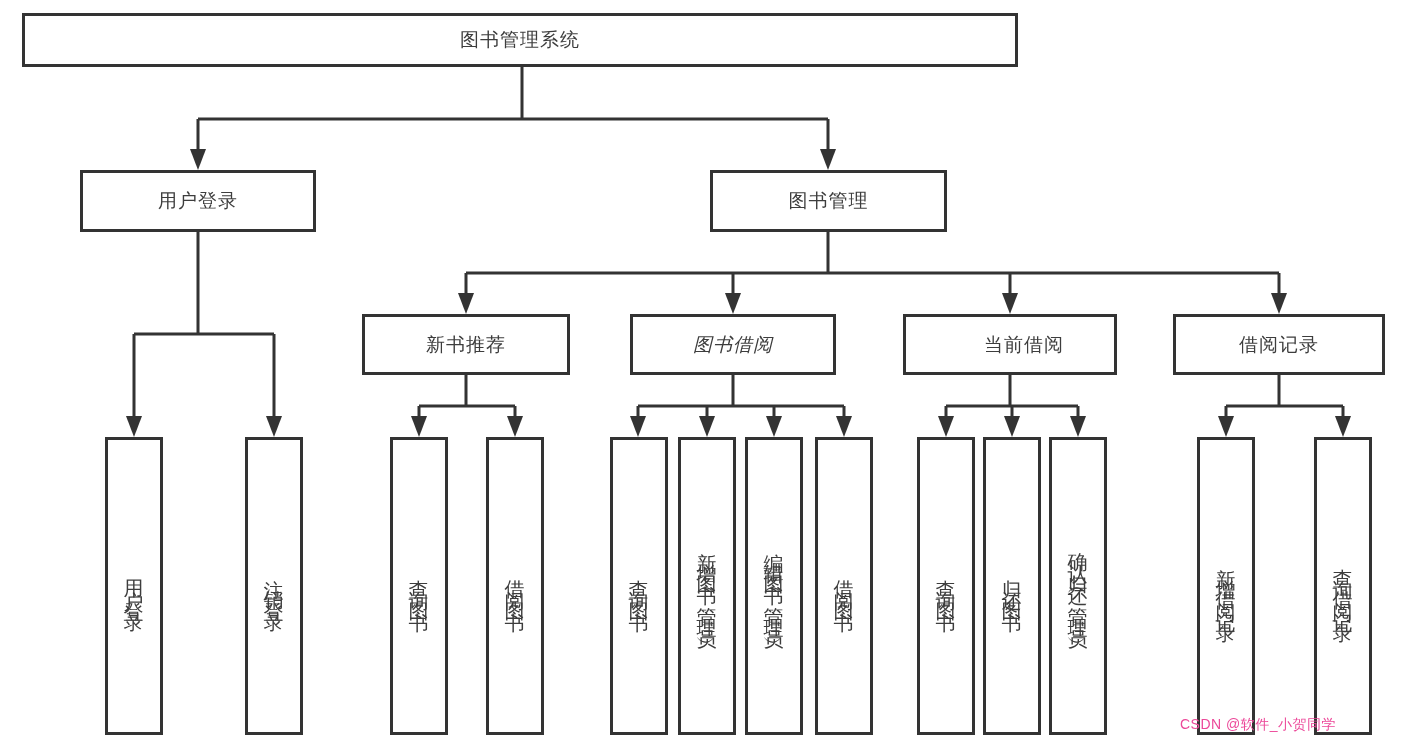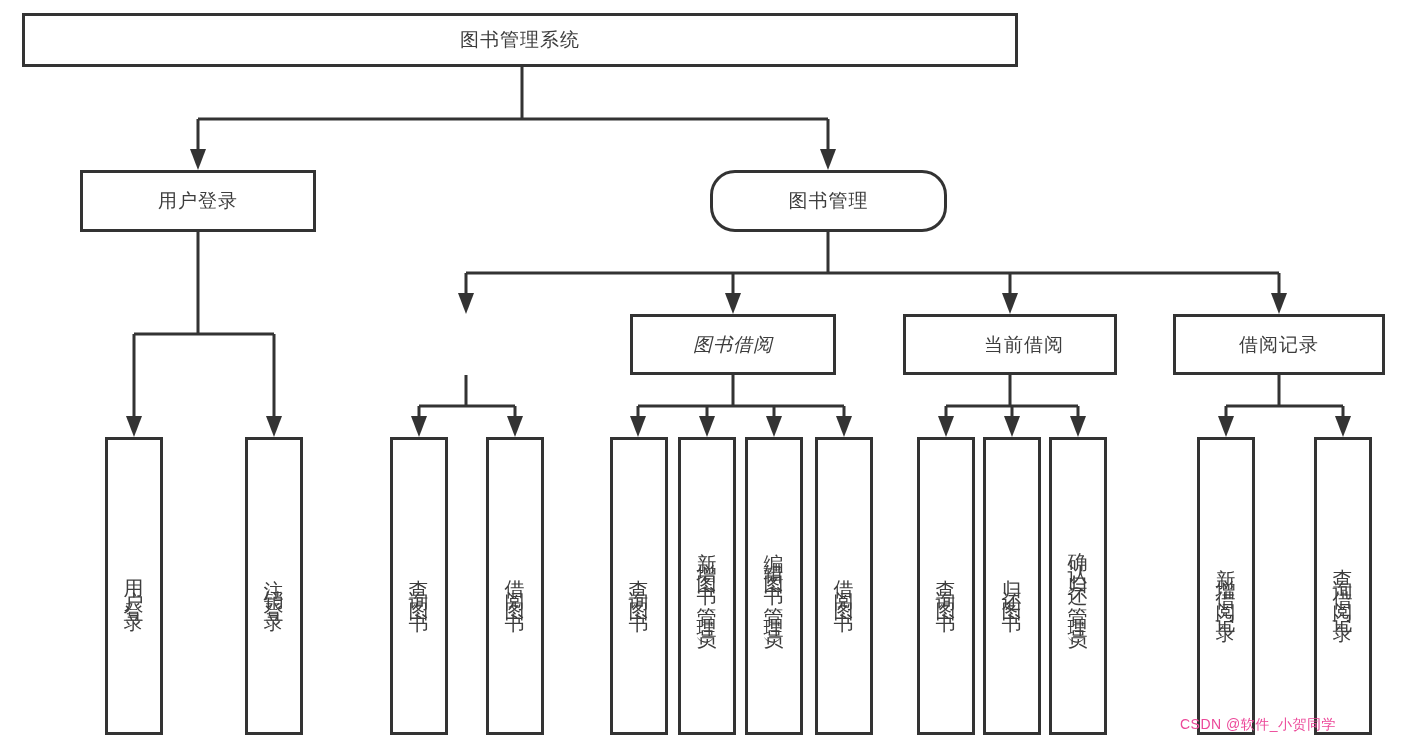--- a/index.html
+++ b/index.html
@@ -102,22 +102,23 @@
       <polygon points="1004,416 1020,416 1012,437"></polygon>
       <polygon points="1070,416 1086,416 1078,437"></polygon>
       <polygon points="1218,416 1234,416 1226,437"></polygon>
       <polygon points="1335,416 1351,416 1343,437"></polygon>
     </g>
   </svg>
 
   <div class="hnode" style="left:22px; top:13px; width:996px; height:54px;">图书管理系统</div>
 
   <div class="hnode" style="left:80px; top:170px; width:236px; height:62px;">用户登录</div>
-  <div class="hnode" style="left:710px; top:170px; width:237px; height:62px;border-radius:25px;">图书管理</div>
+  <div class="hnode" style="left:710px; top:170px; width:237px; height:62px;">图书管理</div>
 
+  <div class="hnode" style="left:362px; top:314px; width:208px; height:61px;">新书推荐</div>
   <div class="hnode" style="left:630px; top:314px; width:206px; height:61px;font-style:italic;">图书借阅</div>
   <div class="hnode" style="left:903px; top:314px; width:214px; height:61px;padding-left:28px;">当前借阅</div>
   <div class="hnode" style="left:1173px; top:314px; width:212px; height:61px;">借阅记录</div>
 
   <div class="vnode" style="left:105px;">用户登录</div>
   <div class="vnode" style="left:245px;">注销登录</div>
 
   <div class="vnode" style="left:390px;">查询图书</div>
   <div class="vnode" style="left:486px;">借阅图书</div>
 

